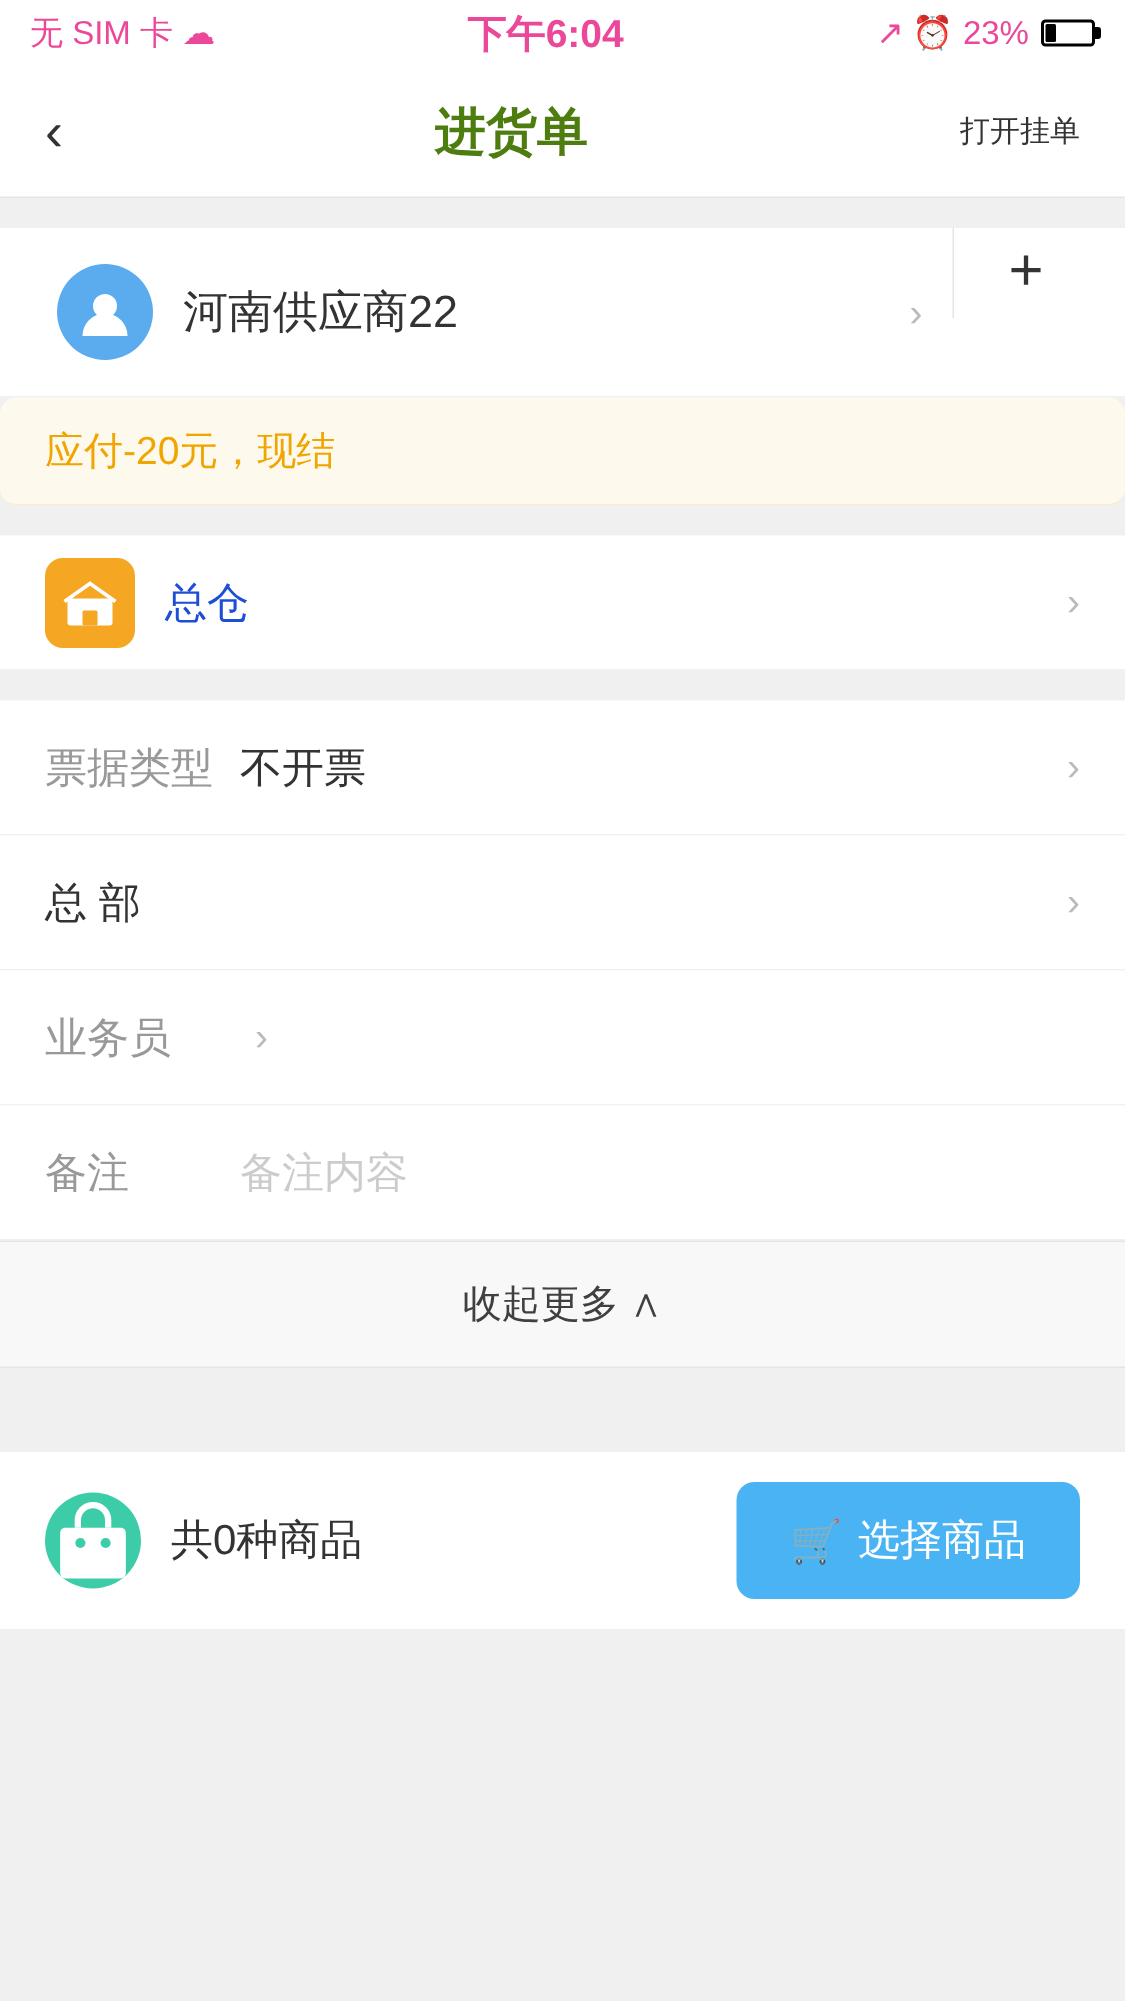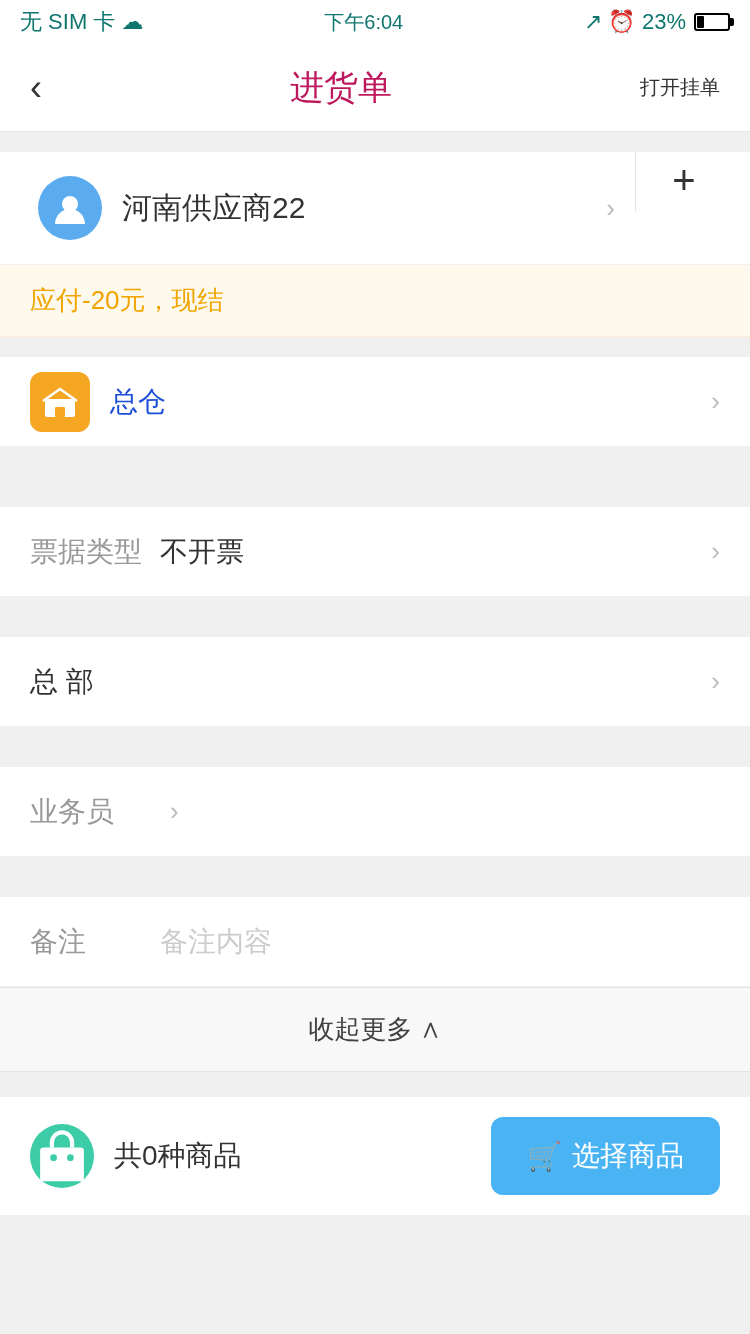--- a/index.html
+++ b/index.html
@@ -14,24 +14,24 @@
 
     
     .status-bar {
       height: 44px;
       background: #fff;
       display: flex;
       align-items: center;
       justify-content: space-between;
       padding: 16px 20px;
       font-size: 24px;
-      color: #0f766e;
+      color: #ec4899;
     }
     .status-left { display: flex; align-items: center; gap: 8px; font-size: 22px; }
-    .status-center { font-size: 20px; font-weight: 400; }
+    .status-center { font-size: 26px; font-weight: 700; }
     .status-right { display: flex; align-items: center; gap: 6px; font-size: 22px; }
     .battery-icon {
       display: inline-block;
       width: 36px;
       height: 18px;
       border: 2px solid #000;
       border-radius: 3px;
       position: relative;
       margin-left: 2px;
     }
@@ -66,22 +66,22 @@
       padding: 0 30px;
       border-bottom: 1px solid #e5e5e5;
     }
     .nav-back {
       font-size: 36px;
       color: #333;
       cursor: pointer;
     }
     .nav-title {
       font-size: 34px;
-      font-weight: 400;
-      color: #be185d;
+      font-weight: 700;
+      color: #4d7c0f;
     }
     .nav-action {
       font-size: 20px;
       color: #333;
       cursor: pointer;
     }
 
     
     .section-divider {
       height: 20px;
@@ -141,31 +141,31 @@
       cursor: pointer;
     }
 
     
     .info-banner {
       background: #fef9ed;
       padding: 18px 30px;
       font-size: 26px;
       color: #f0a500;
       border-bottom: 1px solid #faecd0;
+      border-radius: 11px;
     }
 
     
     .row-item {
       background: #fff;
       display: flex;
       align-items: center;
       padding: 0 30px;
       min-height: 90px;
       border-bottom: 1px solid #f0f0f0;
-      margin-top: 40px;
     }
     .row-item-with-icon {
       display: flex;
       align-items: center;
       padding: 0 30px;
       min-height: 90px;
       background: #fff;
       border-bottom: 1px solid #f0f0f0;
     }
     .warehouse-icon {
@@ -220,21 +220,21 @@
       border-bottom: 1px solid #e5e5e5;
       cursor: pointer;
     }
 
     
     .bottom-bar {
       background: #fff;
       display: flex;
       align-items: center;
       padding: 20px 30px;
-      margin-top: 5px;
+      margin-top: 36px;
     }
     .goods-icon {
       width: 64px;
       height: 64px;
       border-radius: 50%;
       background: #3dcca8;
       display: flex;
       align-items: center;
       justify-content: center;
       margin-right: 20px;

